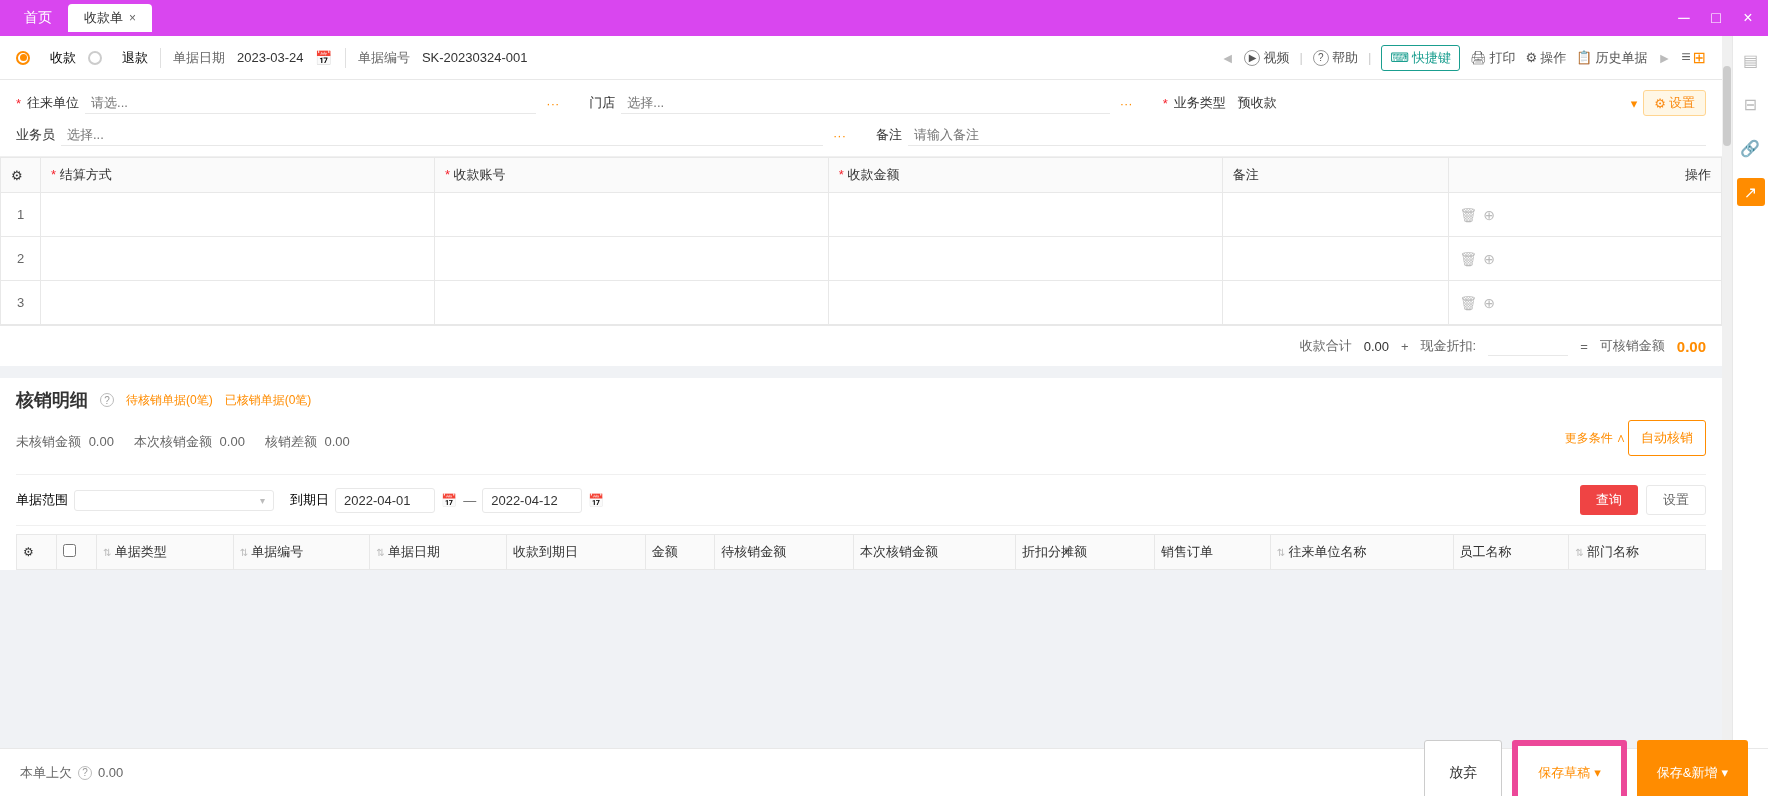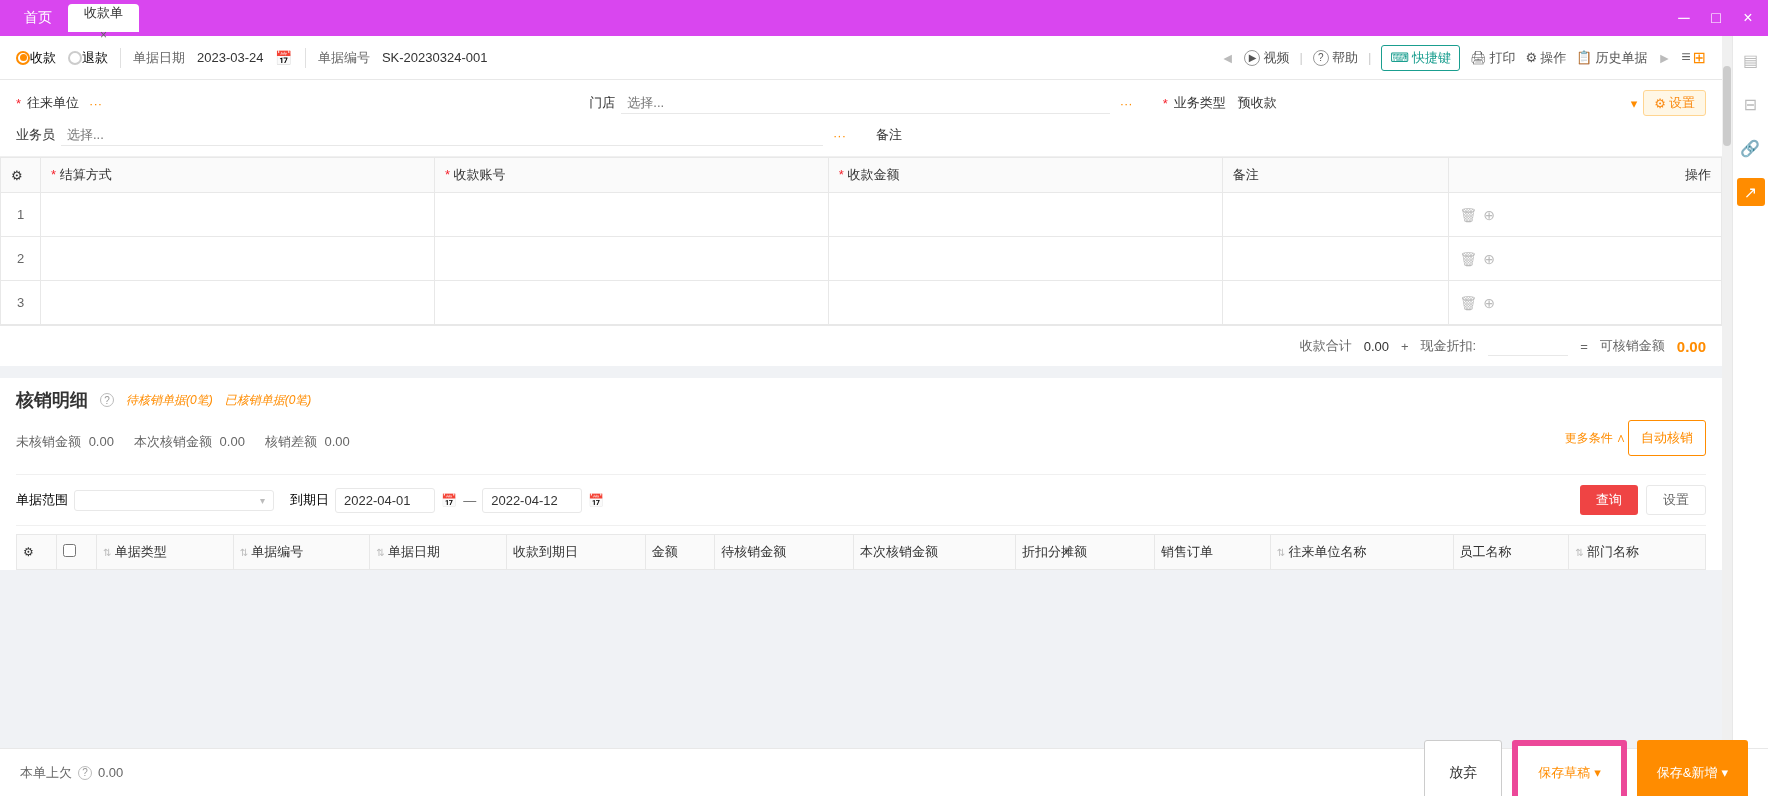--- a/index.html
+++ b/index.html
@@ -25,21 +25,20 @@
     .tab-active {
       background: #fff;
       color: #333;
       padding: 0 16px;
       height: 100%;
       display: flex;
       align-items: center;
       border-radius: 4px 4px 0 0;
       gap: 6px;
       cursor: pointer;
-      flex-direction: column;
     }
     .tab-close {
       color: #666;
       cursor: pointer;
       font-size: 12px;
     }
     .tab-bar-right {
       margin-left: auto;
       display: flex;
       gap: 8px;
@@ -67,21 +66,21 @@
       gap: 12px;
     }
     .radio-group {
       display: flex;
       gap: 12px;
       align-items: center;
     }
     .radio-item {
       display: flex;
       align-items: center;
-      gap: 0;
+      gap: 20px;
       cursor: pointer;
     }
     .radio-dot {
       width: 14px; height: 14px;
       border-radius: 50%;
       border: 2px solid #ccc;
       display: flex; align-items: center; justify-content: center;
     }
     .radio-dot.active {
       border-color: #ff8c00;
@@ -273,21 +272,20 @@
     }
     .reconcile-title {
       font-size: 18px;
       font-weight: bold;
       color: #333;
     }
     .badge-link {
       color: #ff8c00;
       cursor: pointer;
       font-size: 12px;
-      font-style: italic;
     }
     .reconcile-stats {
       display: flex;
       gap: 20px;
       align-items: center;
       margin-bottom: 10px;
     }
     .stat-item { color: #666; }
     .reconcile-toolbar {
       display: flex;
@@ -589,20 +587,21 @@
       </div>
     </div>
   </div>
 
   <div class="form-section">
     <div class="form-row">
 
       <div class="form-field" style="flex: 2;">
         <span class="field-required">*</span>
         <span class="field-label">往来单位</span>
+        <input class="field-input" type="text" placeholder="请选..." style="">
         <span class="field-ellipsis">···</span>
       </div>
 
       <div class="form-field" style="flex: 2; padding-left: 30px;">
         <span class="field-label">门店</span>
         <input class="field-input" type="text" placeholder="选择..." style="">
         <span class="field-ellipsis">···</span>
       </div>
 
       <div class="form-field" style="flex: 2; padding-left: 30px;">
@@ -617,20 +616,21 @@
       </div>
     </div>
     <div class="form-row">
       <div class="form-field" style="flex: 2;">
         <span class="field-label">业务员</span>
         <input class="field-input" type="text" placeholder="选择..." style="">
         <span class="field-ellipsis">···</span>
       </div>
       <div class="form-field" style="flex: 2; padding-left: 30px;">
         <span class="field-label">备注</span>
+        <input class="field-input" type="text" placeholder="请输入备注" style="">
       </div>
     </div>
   </div>
 
   <div>
     <table class="data-table">
       <thead>
         <tr>
           <th class="gear-icon-cell">⚙</th>
           <th>

